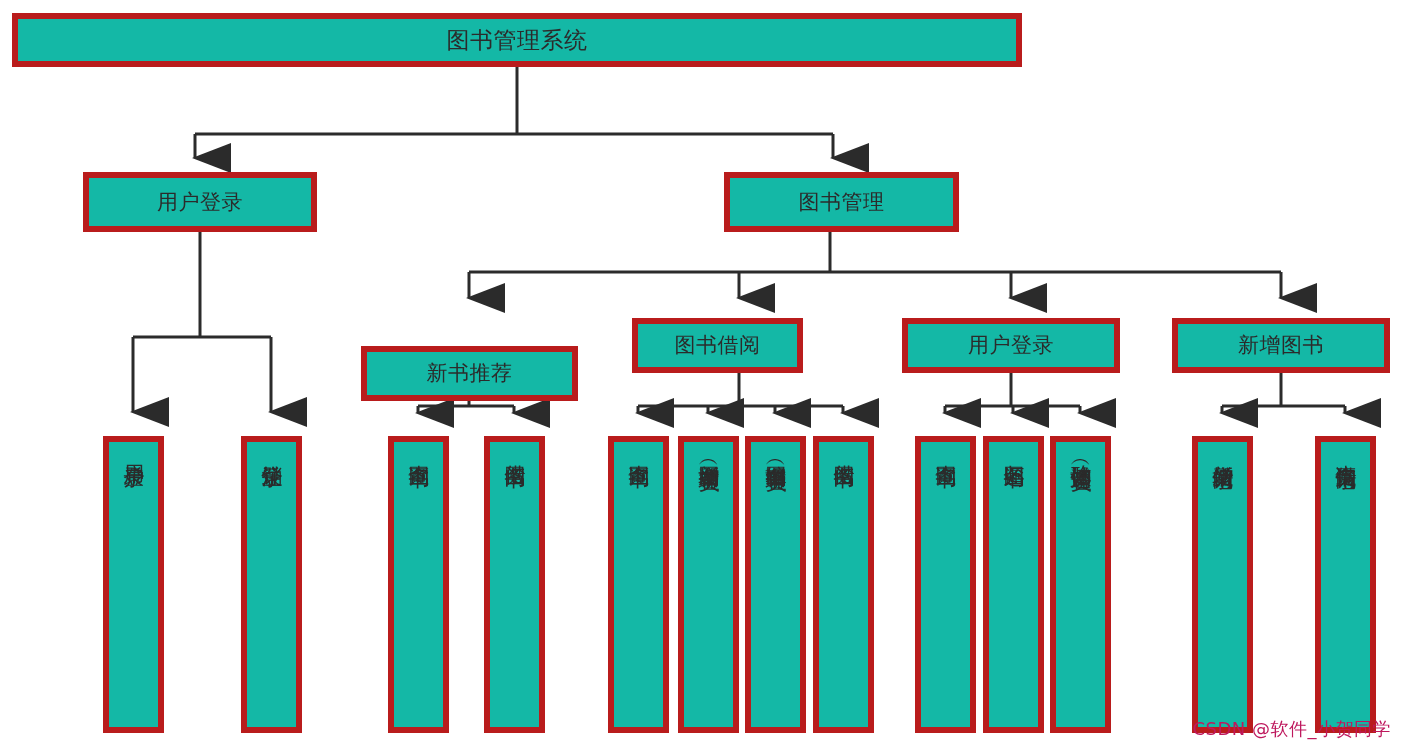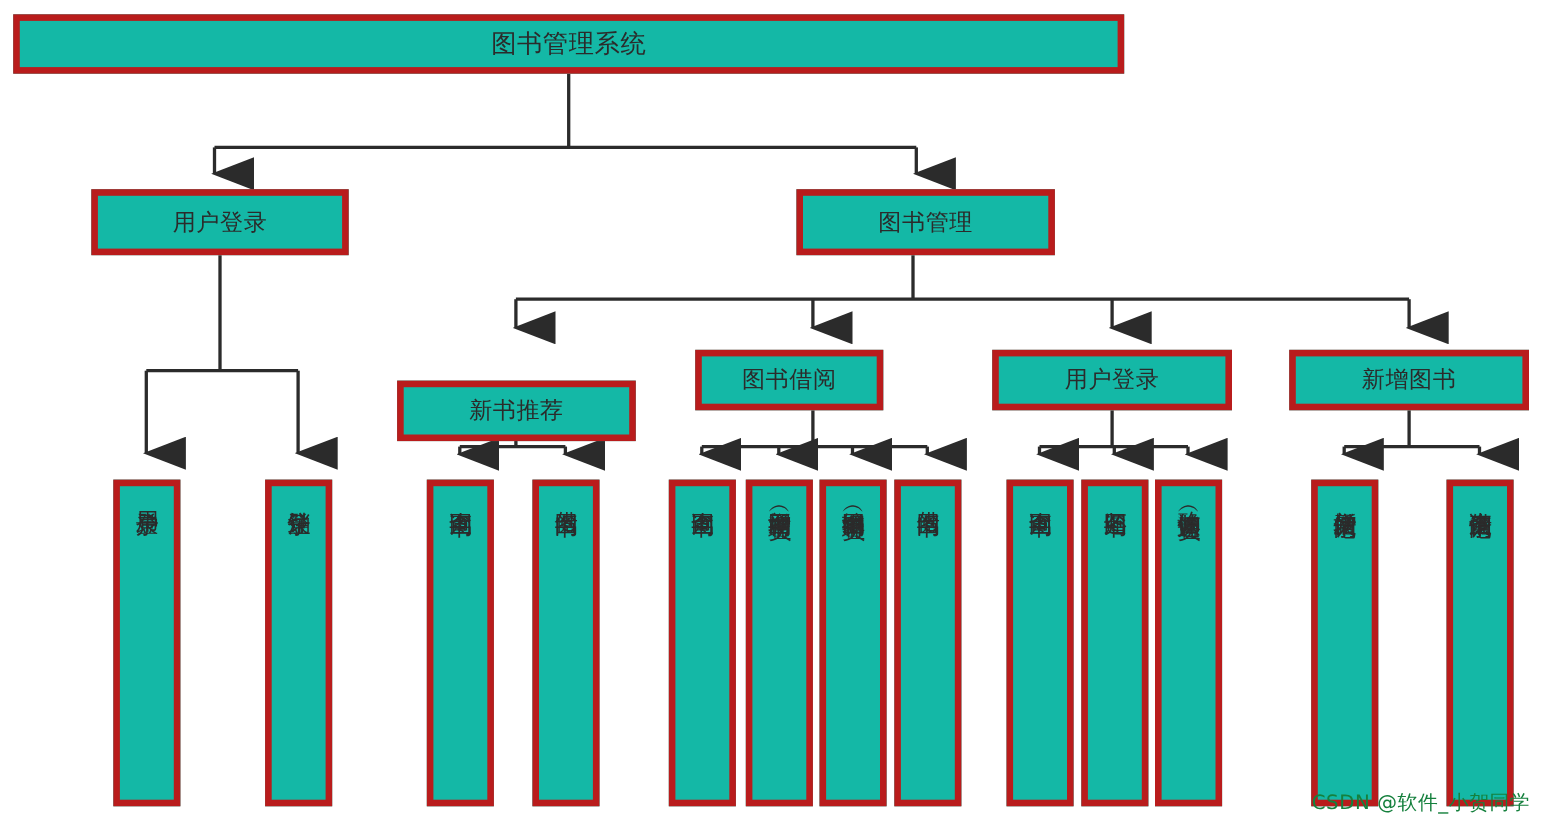--- a/index.html
+++ b/index.html
@@ -58,21 +58,21 @@
     text-align: left;
   }
   #root-node .label {
     font-size: 23px;
   }
   .watermark {
     position: absolute;
     right: 14px;
     bottom: 6px;
     font-size: 18px;
-    color: #15803d;
+    color: #be185d;
     white-space: nowrap;
     letter-spacing: 0.5px;
   }
 </style>
 </head>
 <body>
 
 <div id="canvas">
 
   <svg id="edge-layer" viewBox="0 0 1405 747" xmlns="http://www.w3.org/2000/svg">

